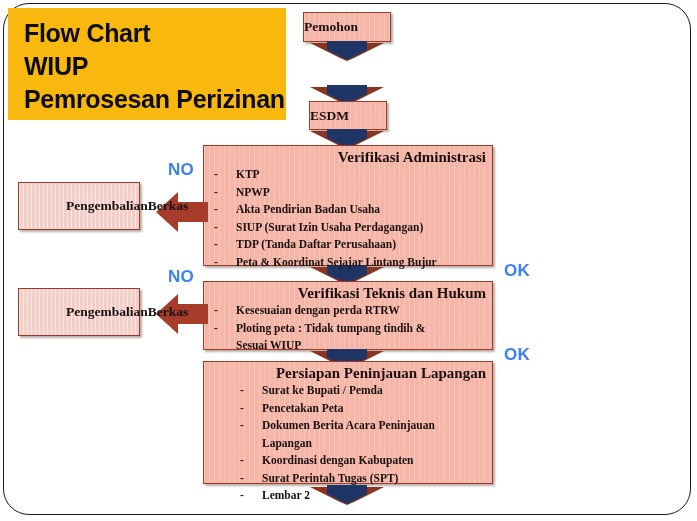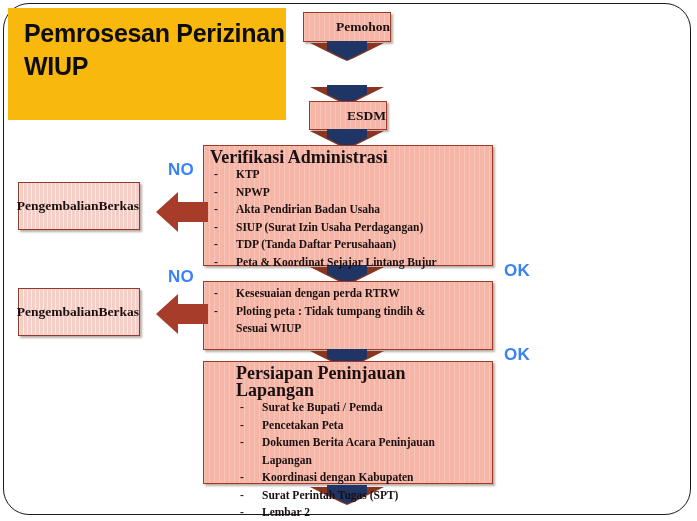--- a/index.html
+++ b/index.html
@@ -69,21 +69,21 @@
       rgba(255,255,255,0.22) 0px,
       rgba(255,255,255,0.22) 1px,
       rgba(0,0,0,0) 1px,
       rgba(0,0,0,0) 5px
     );
   }
 
   .node-centered {
     display: flex;
     align-items: center;
-    justify-content: flex-end;
+    justify-content: flex-start;
     font-weight: bold;
     font-size: 13.5px;
   }
 
   
   .node-return {
     background: #F3CFC8;
     border: 1.5px solid #8E3C2C;
     flex-direction: row;
     line-height: 20px;
@@ -99,23 +99,23 @@
       rgba(0,0,0,0) 4px
     );
   }
 
   
   .node-list {
     font-size: 11.5px;
     padding: 3px 6px 2px 6px;
   }
   .node-head {
-    text-align: left;
-    font-weight: bold;
-    font-size: 18px;
+    text-align: right;
+    font-weight: bold;
+    font-size: 15px;
     line-height: 17px;
     position: relative;
     z-index: 2;
   }
   .node-items {
     position: relative;
     z-index: 2;
     margin: 0;
     padding: 0;
     list-style: none;
@@ -158,22 +158,23 @@
   }
 </style>
 </head>
 <body>
 
 <div id="canvas">
 
   <div class="page-frame"></div>
 
   <div class="title-banner">
+    <span class="tline">Flow Chart</span>
+    <span class="tline">WIUP</span>
     <span class="tline">Pemrosesan Perizinan</span>
-    <span class="tline">WIUP</span>
   </div>
 
   <div class="node node-centered" style="left:303px; top:12px; width:88px; height:30px;">
     <span style="position:relative;z-index:2;">Pemohon</span>
   </div>
 
   <div class="down-arrow" style="left:310px; top:40px;">
     <svg width="74" height="22" viewBox="0 0 74 22">
       <path d="M0,3 L74,3 L44,18 L37,21 L30,18 Z" fill="#8A3520"></path>
       <path d="M17,1 L57,1 L57,10 L37,20 L17,10 Z" fill="#1F3565"></path>
@@ -229,20 +230,21 @@
   <div class="down-arrow" style="left:310px; top:264px;">
     <svg width="74" height="22" viewBox="0 0 74 22">
       <path d="M0,3 L74,3 L44,18 L37,21 L30,18 Z" fill="#8A3520"></path>
       <path d="M17,1 L57,1 L57,10 L37,20 L17,10 Z" fill="#1F3565"></path>
     </svg>
   </div>
 
   <div class="flag-label" style="left:168px; top:267px;">NO</div>
 
   <div class="node node-list" style="left:203px; top:281px; width:290px; height:69px;">
+    <div class="node-head">Verifikasi Teknis dan Hukum</div>
     <ul class="node-items">
       <li><span class="dash">-</span><span class="txt">Kesesuaian dengan perda RTRW</span></li>
       <li><span class="dash">-</span><span class="txt">Ploting peta : Tidak tumpang tindih &amp;
 Sesuai WIUP</span></li>
     </ul>
   </div>
 
   <div class="left-arrow" style="left:156px; top:290px;">
     <svg width="52" height="48" viewBox="0 0 52 48">
       <path d="M0,24 L22,4 L22,14 L52,14 L52,34 L22,34 L22,44 Z" fill="#A83C2A"></path>

